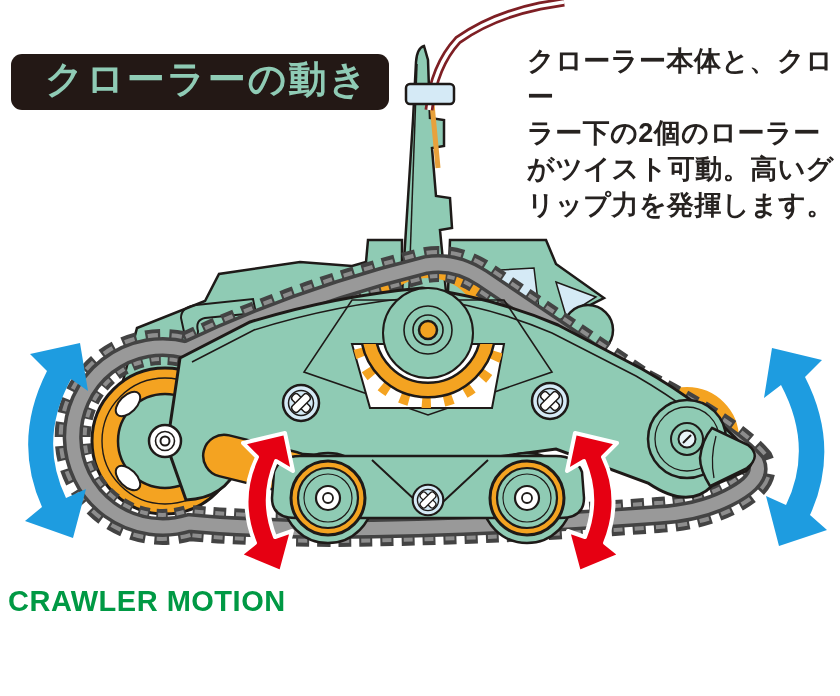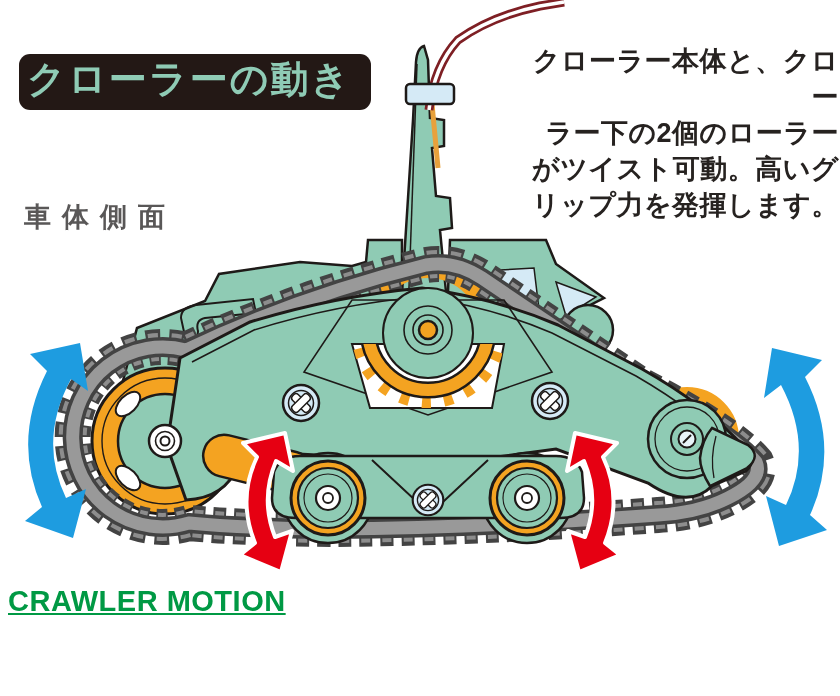--- a/index.html
+++ b/index.html
@@ -5,50 +5,50 @@
   html,body{margin:0;padding:0;}
   body{
     width:840px;height:696px;position:relative;background:#fff;
     font-family:"Liberation Sans","DejaVu Sans",sans-serif;
     overflow:hidden;
   }
   .abs{position:absolute;}
   #illustration{position:absolute;left:0;top:0;width:840px;height:696px;z-index:1;}
   .txt{z-index:2;}
   .banner{
-    left:19px;top:54px;
+    left:11px;top:54px;
     background:var(--banner-bg);
     color:var(--teal-text);
     font-size:38px;font-weight:bold;letter-spacing:2px;
-    padding:5px 20px 9px 8px;border-radius:11px;
+    padding:5px 20px 9px 34px;border-radius:11px;
     line-height:1.1;white-space:nowrap;
   }
   .jp-note{
     left:527px;top:44px;width:312px;
     color:var(--text-dark);
     font-size:27px;font-weight:bold;line-height:1.33;
-    white-space:pre-line;letter-spacing:0.5px;text-align:right;
+    white-space:pre-line;letter-spacing:0.5px;
   }
   .side-view{left:8px;top:194px;}
   .side-view .en{
     display:inline-block;
     color:var(--heading-gray);
     font-size:36px;font-weight:bold;letter-spacing:0px;
     border-bottom:3px solid var(--heading-gray);
     padding:0 8px 4px 0;min-width:184px;
   }
   .side-view .jp{
     color:var(--heading-gray);
     font-size:27px;font-weight:bold;letter-spacing:11px;
     margin-top:5px;margin-left:16px;white-space:nowrap;
   }
   .caption{left:8px;top:585px;width:640px;}
   .caption .head{
     color:var(--heading-green);
-    font-size:29px;font-weight:bold;letter-spacing:0.5px;text-decoration:underline;
+    font-size:29px;font-weight:bold;letter-spacing:0.5px;
   }
   .caption .body{
     color:var(--text-dark);
     font-size:28px;line-height:1.12;margin-top:4px;
     white-space:pre-line;
   }
 </style>
 </head>
 <body>
 
@@ -181,18 +181,17 @@
 </svg>
 
 <div class="abs txt banner">クローラーの動き</div>
 
 <div class="abs txt jp-note">クローラー本体と、クロー
 ラー下の2個のローラー
 がツイスト可動。高いグ
 リップ力を発揮します。</div>
 
 <div class="abs txt side-view">
-  <div class="jp">車体側面</div>
 </div>
 
 <div class="abs txt caption">
   <div class="head">CRAWLER MOTION</div>
 </div>
 
 </body></html>

